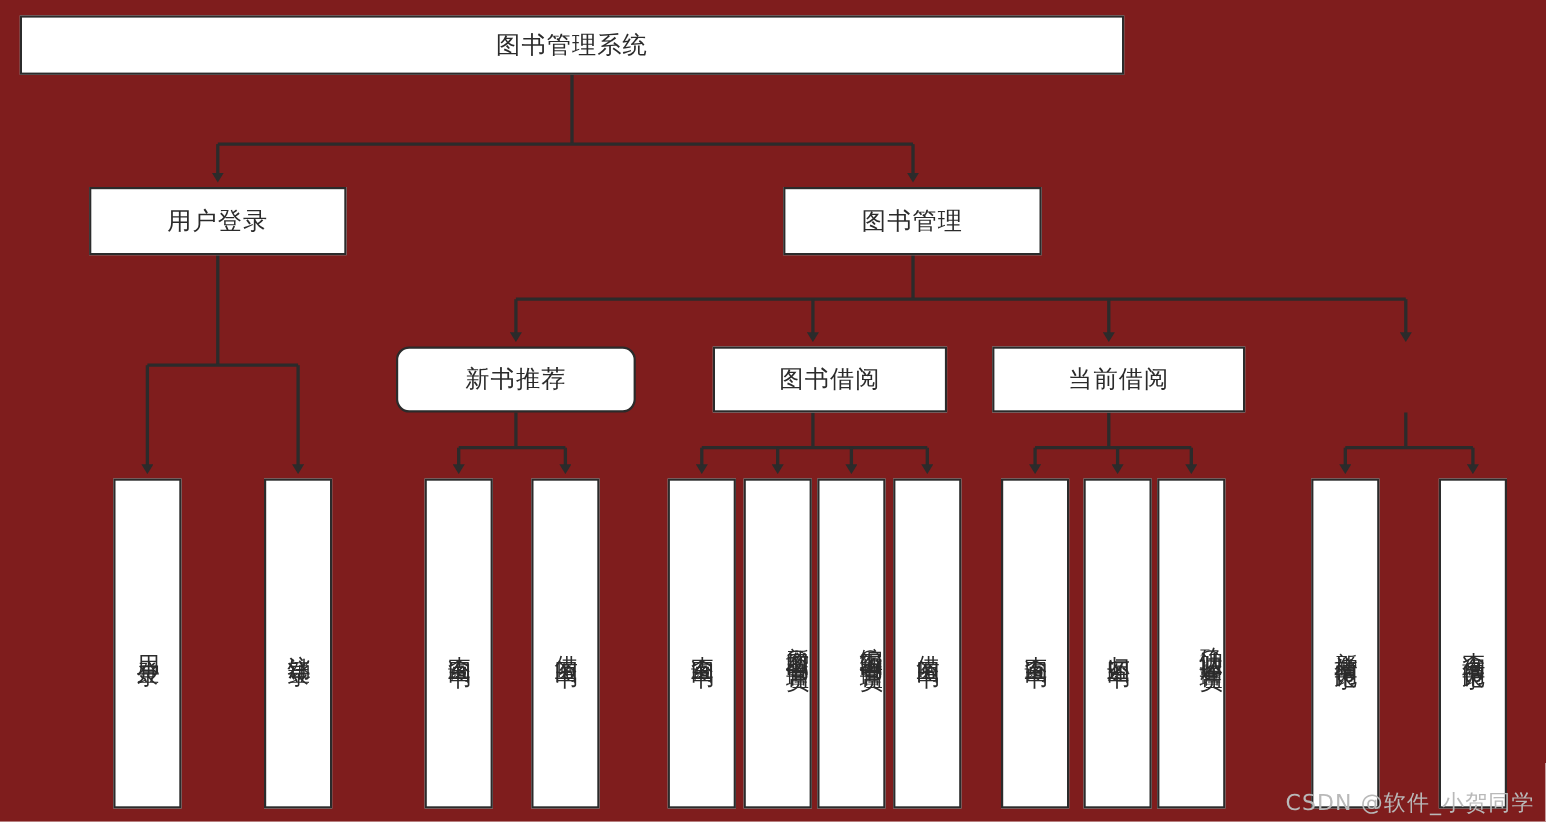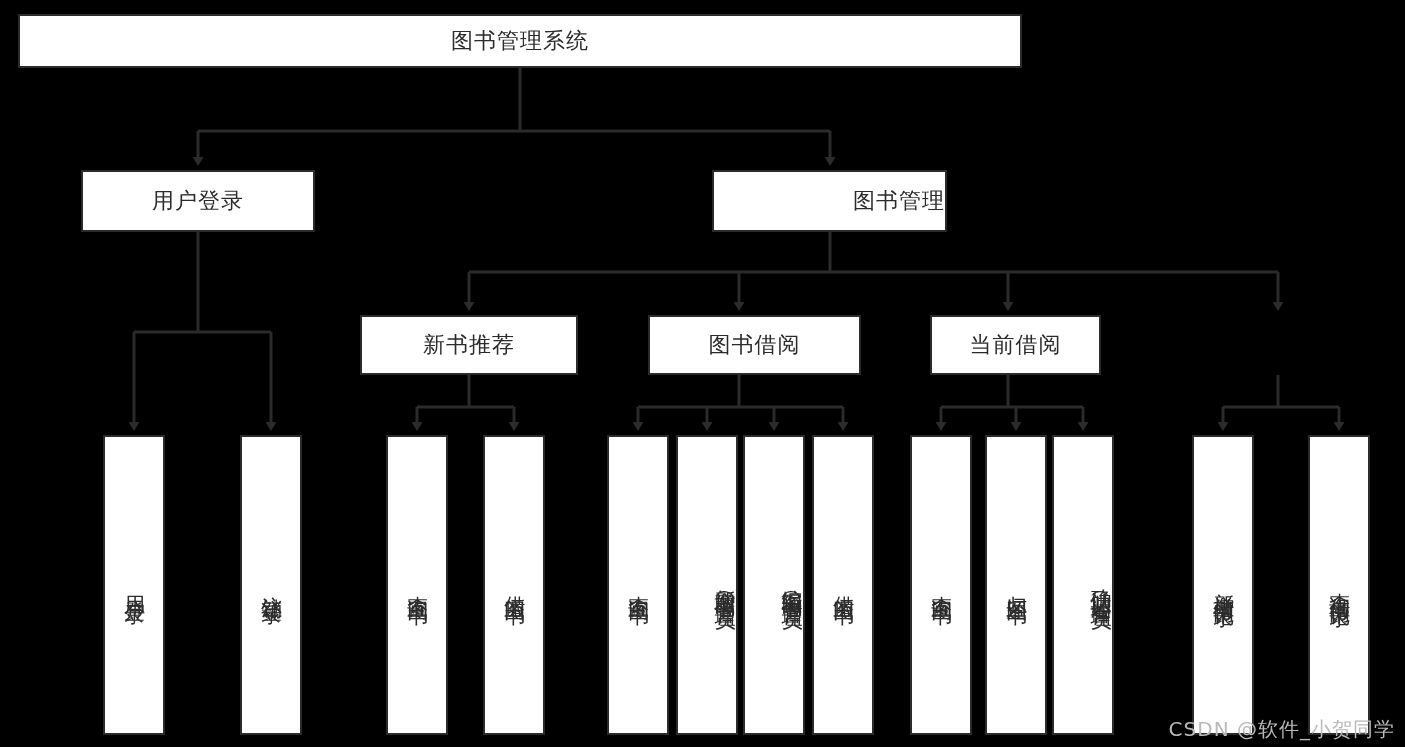--- a/index.html
+++ b/index.html
@@ -7,21 +7,21 @@
     padding: 0;
     background: #ffffff;
   }
   body {
     font-family: "DejaVu Sans", "Liberation Sans", sans-serif;
   }
   #canvas {
     position: relative;
     width: 1405px;
     height: 747px;
-    background: #000000;
+    background: #7f1d1d;
     overflow: hidden;
   }
   #edges {
     position: absolute;
     left: 0;
     top: 0;
     width: 1405px;
     height: 747px;
     pointer-events: none;
   }
@@ -122,31 +122,31 @@
     </g>
   </svg>
 
   <div class="node h" style="left:18px; top:14px; width:1004px; height:54px;">
     <span>图书管理系统</span>
   </div>
 
   <div class="node h" style="left:81px; top:170px; width:234px; height:62px;">
     <span>用户登录</span>
   </div>
-  <div class="node h" style="left:712px; top:170px; width:235px; height:62px;justify-content:flex-end;">
+  <div class="node h" style="left:712px; top:170px; width:235px; height:62px;">
     <span>图书管理</span>
   </div>
 
-  <div class="node h" style="left:360px; top:315px; width:218px; height:60px;">
+  <div class="node h" style="left:360px; top:315px; width:218px; height:60px;border-radius:12px;">
     <span>新书推荐</span>
   </div>
   <div class="node h" style="left:633px; top:315px; width:213px; height:60px;margin-left:15px;">
     <span>图书借阅</span>
   </div>
-  <div class="node h" style="left:930px; top:315px; width:171px; height:60px;text-align:center;">
+  <div class="node h" style="left:902px; top:315px; width:230px; height:60px;text-align:center;">
     <span>当前借阅</span>
   </div>
 
   <div class="node v" style="left:103px; top:435px; width:62px; height:300px;">
     <span>用户登录</span>
   </div>
   <div class="node v" style="left:240px; top:435px; width:62px; height:300px;">
     <span>注销登录</span>
   </div>
   <div class="node v" style="left:386px; top:435px; width:62px; height:300px;">

